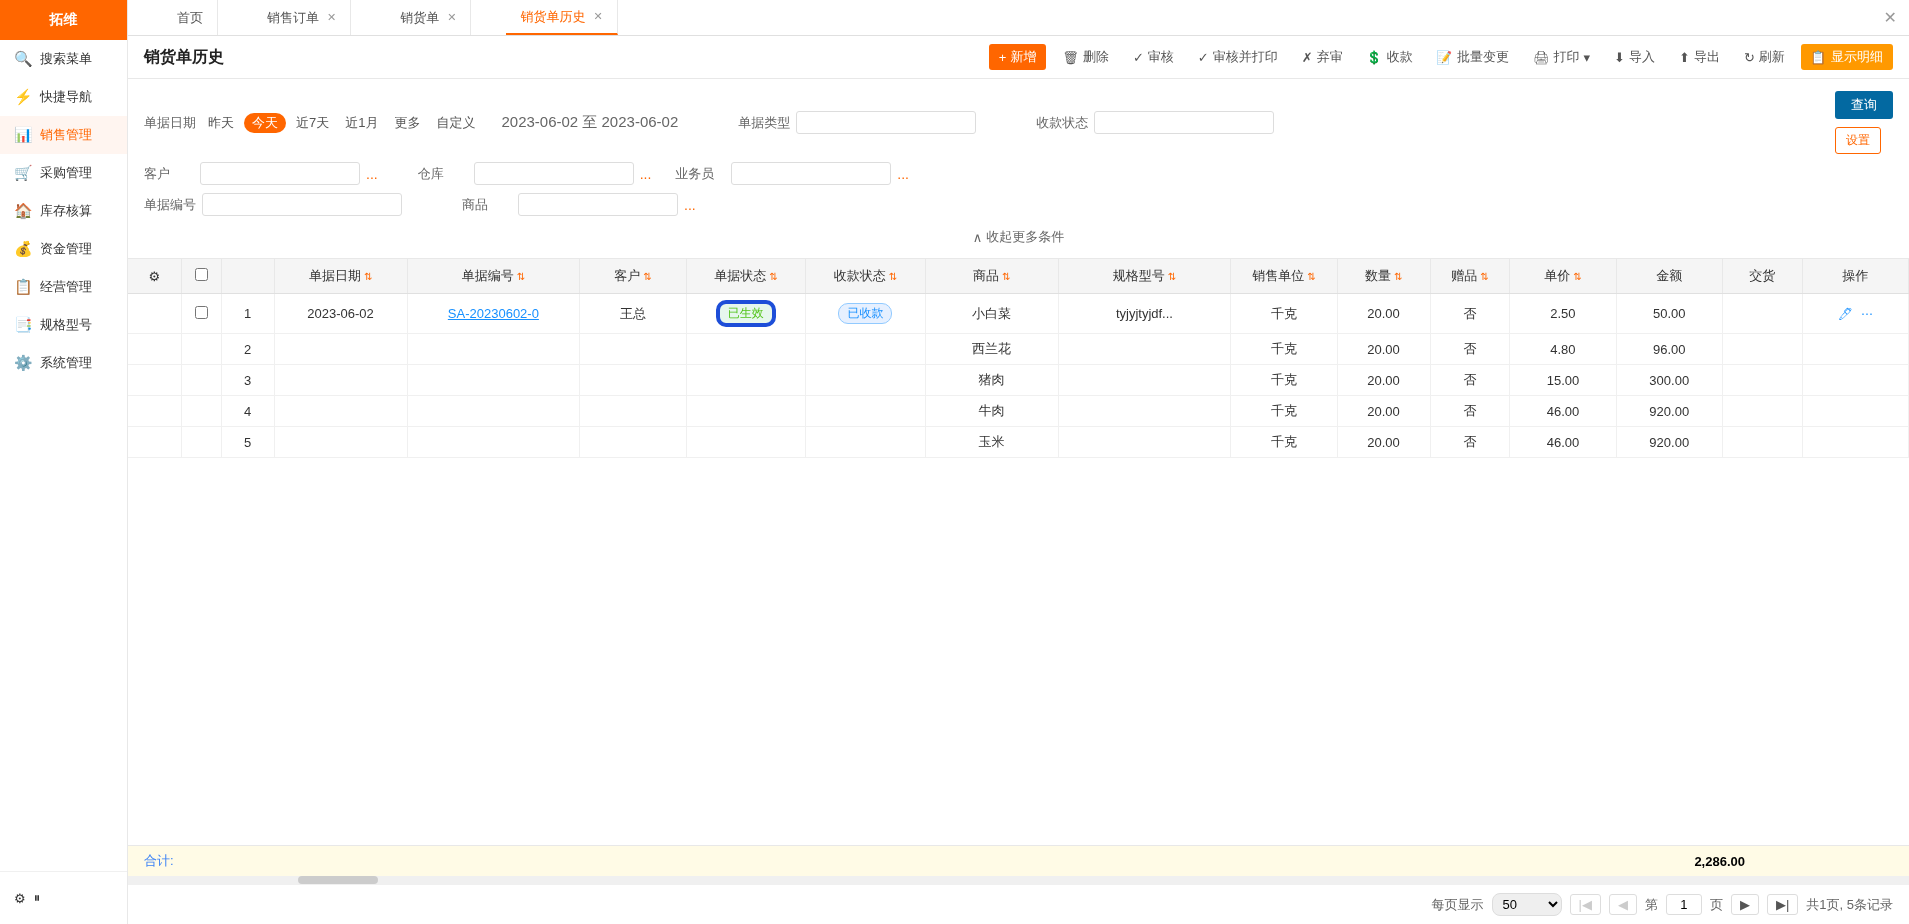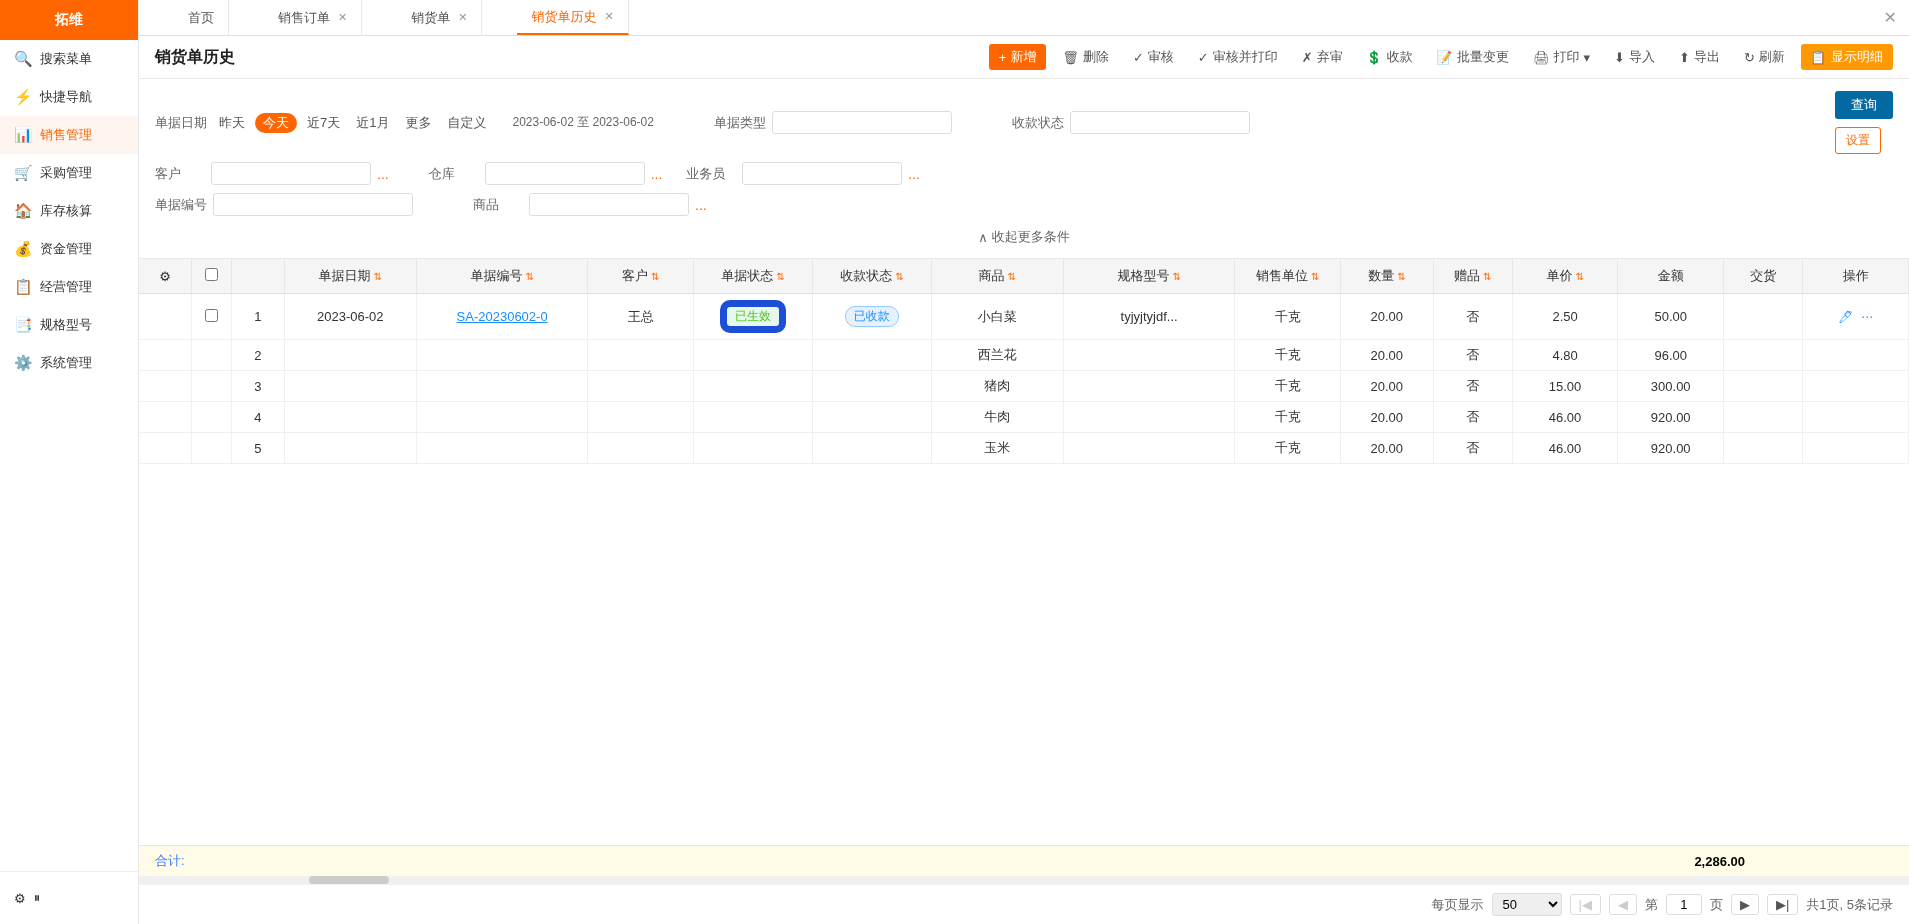--- a/index.html
+++ b/index.html
@@ -1,20 +1,20 @@
 <!DOCTYPE html>
 <html><head>
   <meta charset="utf-8">
   <style>
     * { box-sizing: border-box; margin: 0; padding: 0; font-family: 'Microsoft YaHei', Arial, sans-serif; font-size: 13px; }
     body { display: flex; height: 924px; overflow: hidden; background: #f5f5f5; }
 
     
     .sidebar {
-      width: 139px;
+      width: 128px;
       background: #fff;
       border-right: 1px solid #e8e8e8;
       display: flex;
       flex-direction: column;
       flex-shrink: 0;
     }
     .sidebar-logo {
       height: 40px;
       background: #ff6600;
       display: flex;
@@ -200,21 +200,21 @@
       border-radius: 2px;
     }
     .date-quick-btn.active {
       background: #ff6600;
       color: #fff;
       border-radius: 10px;
       padding: 1px 8px;
     }
     .date-range {
       color: #666;
-      font-size: 12px;
+      font-size: 15px;
     }
     .collapse-btn {
       display: flex;
       align-items: center;
       justify-content: center;
       color: #666;
       cursor: pointer;
       font-size: 12px;
       gap: 4px;
       padding: 4px 0;
@@ -255,21 +255,21 @@
       white-space: nowrap;
       overflow: hidden;
       text-overflow: ellipsis;
     }
     .status-badge {
       display: inline-block;
       padding: 1px 8px;
       border-radius: 10px;
       font-size: 12px;
     }
-    .status-active { background: #e6f7ed; color: #52c41a; border: 7px solid #1d4ed8; }
+    .status-active { background: #e6f7ed; color: #52c41a; border: 4px solid #1d4ed8; }
     .status-paid { background: #e6f0ff; color: #1890ff; border: 1px solid #91caff; }
     .link-text { color: #1890ff; cursor: pointer; text-decoration: underline; }
 
     
     .table-footer {
       background: #fffbe6;
       border-top: 1px solid #e8e8e8;
       padding: 6px 16px;
       display: flex;
       align-items: center;
@@ -285,21 +285,21 @@
       justify-content: flex-end;
       padding: 8px 16px;
       background: #fff;
       border-top: 1px solid #f0f0f0;
       gap: 8px;
       flex-shrink: 0;
     }
     .page-select-label { color: #666; }
     .page-size-select {
       border: 1px solid #ddd;
-      border-radius: 3px;
+      border-radius: 8px;
       padding: 2px 20px 2px 6px;
       outline: none;
     }
     .page-btn {
       border: 1px solid #ddd;
       background: #fff;
       padding: 2px 8px;
       cursor: pointer;
       border-radius: 3px;
       color: #555;

